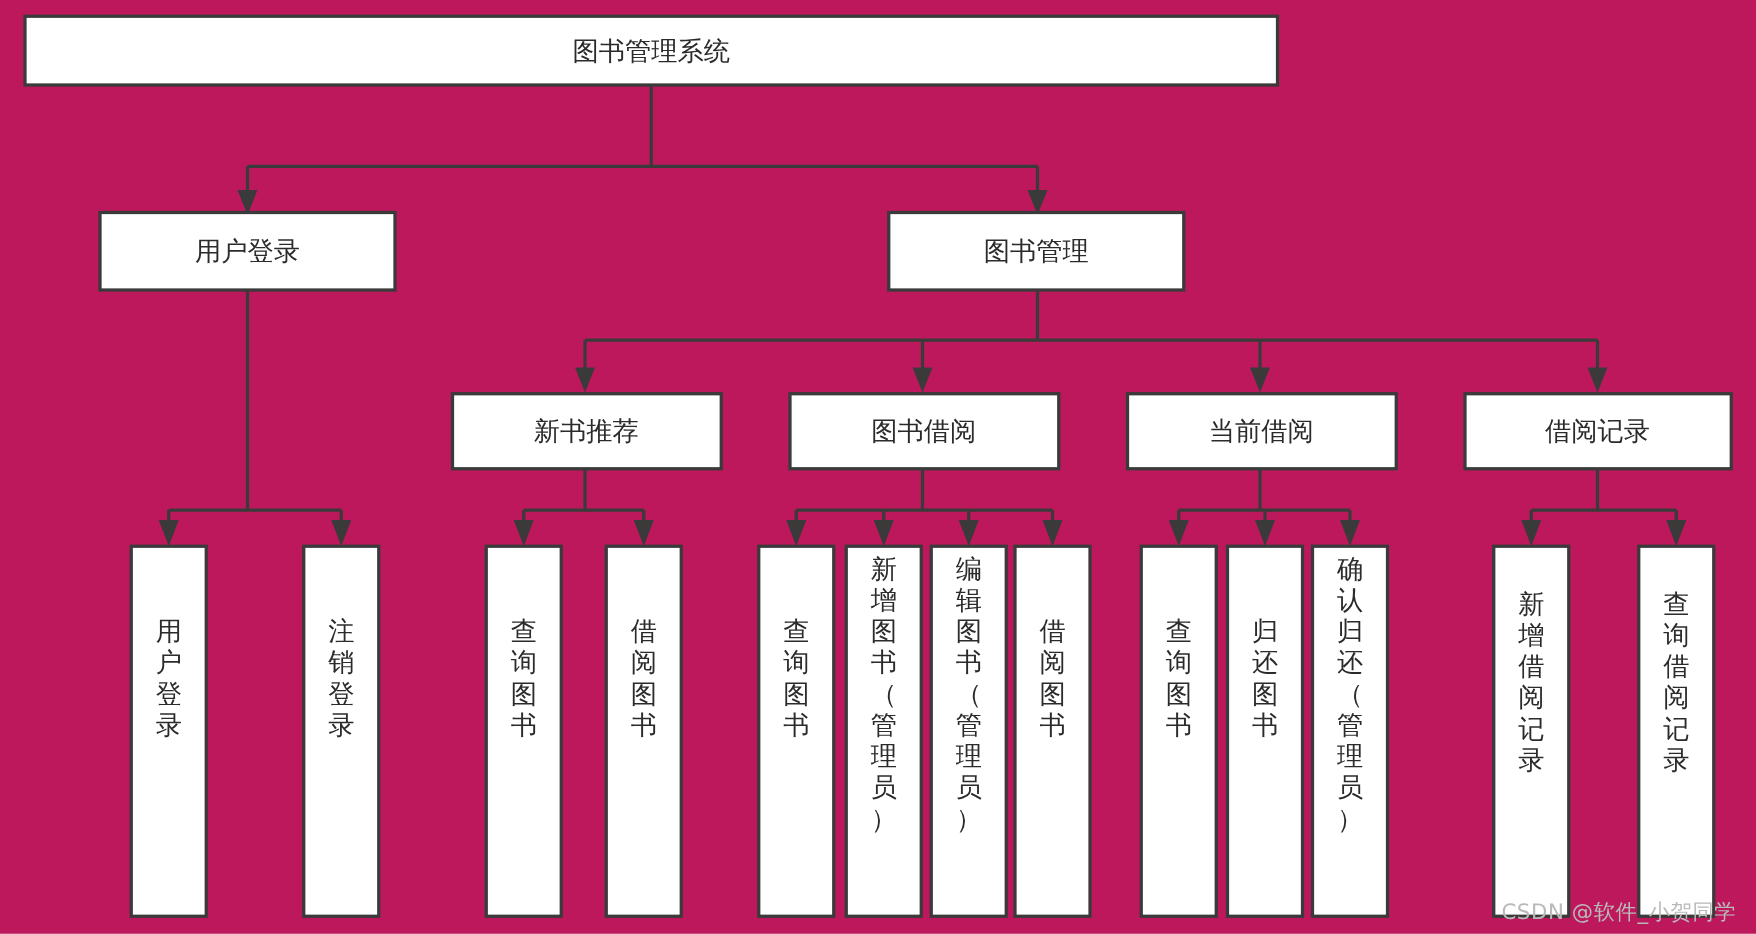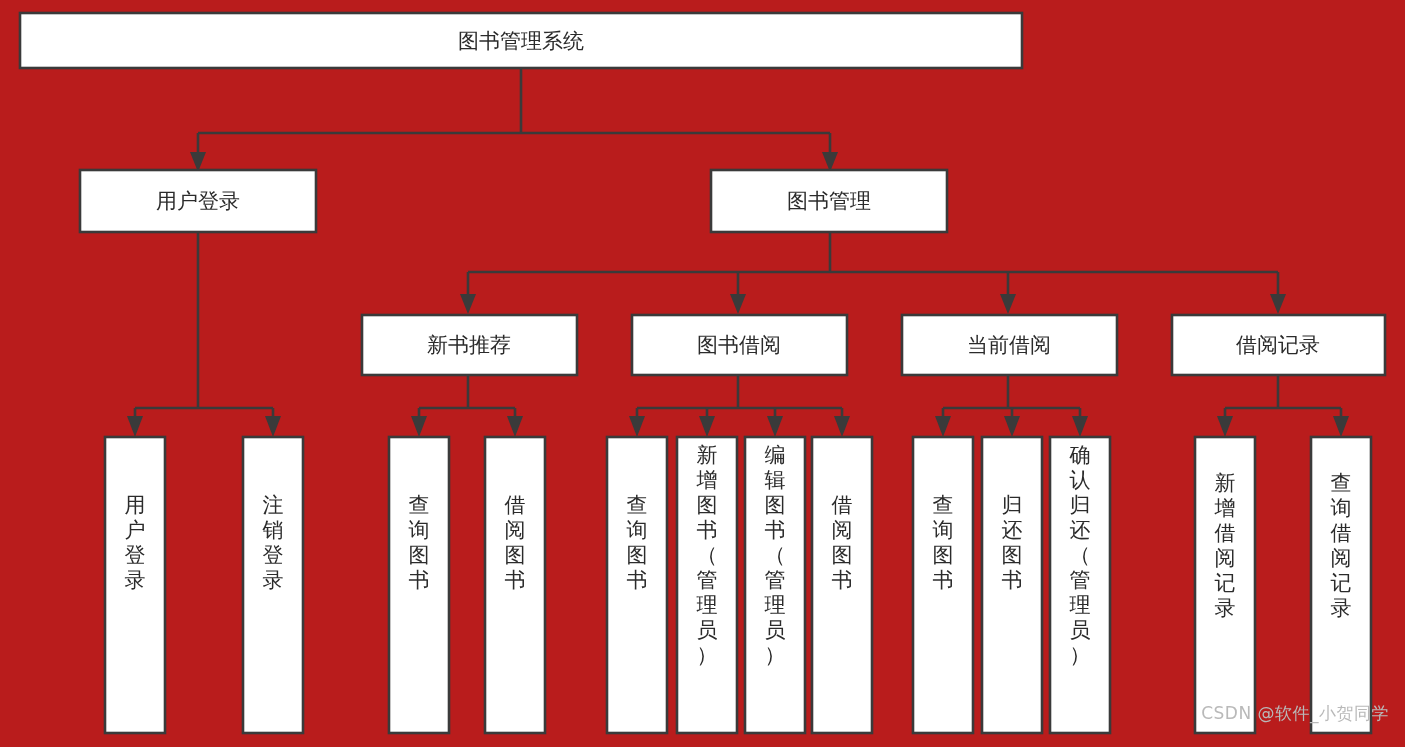--- a/index.html
+++ b/index.html
@@ -11,21 +11,21 @@
   body {
     width: 1405px;
     height: 747px;
     overflow: hidden;
     font-family: "DejaVu Sans", "Liberation Sans", sans-serif;
   }
   #diagram-root {
     position: relative;
     width: 1405px;
     height: 747px;
-    background: #b91c1c;
+    background: #be185d;
   }
   svg#tree-svg {
     position: absolute;
     top: 0;
     left: 0;
     width: 1405px;
     height: 747px;
     display: block;
   }
   .node-box {
@@ -52,21 +52,21 @@
   }
   .node-label-v {
     font-family: "DejaVu Sans", "Liberation Sans", sans-serif;
     font-size: 21px;
     fill: #2b2b2b;
     text-anchor: middle;
   }
   .watermark {
     position: absolute;
     right: 16px;
-    bottom: 22px;
+    bottom: 6px;
     font-family: "DejaVu Sans", "Liberation Sans", sans-serif;
     font-size: 17px;
     color: #b9b9b9;
     letter-spacing: 0.5px;
     white-space: nowrap;
     user-select: none;
   }
 </style>
 </head>
 <body>

